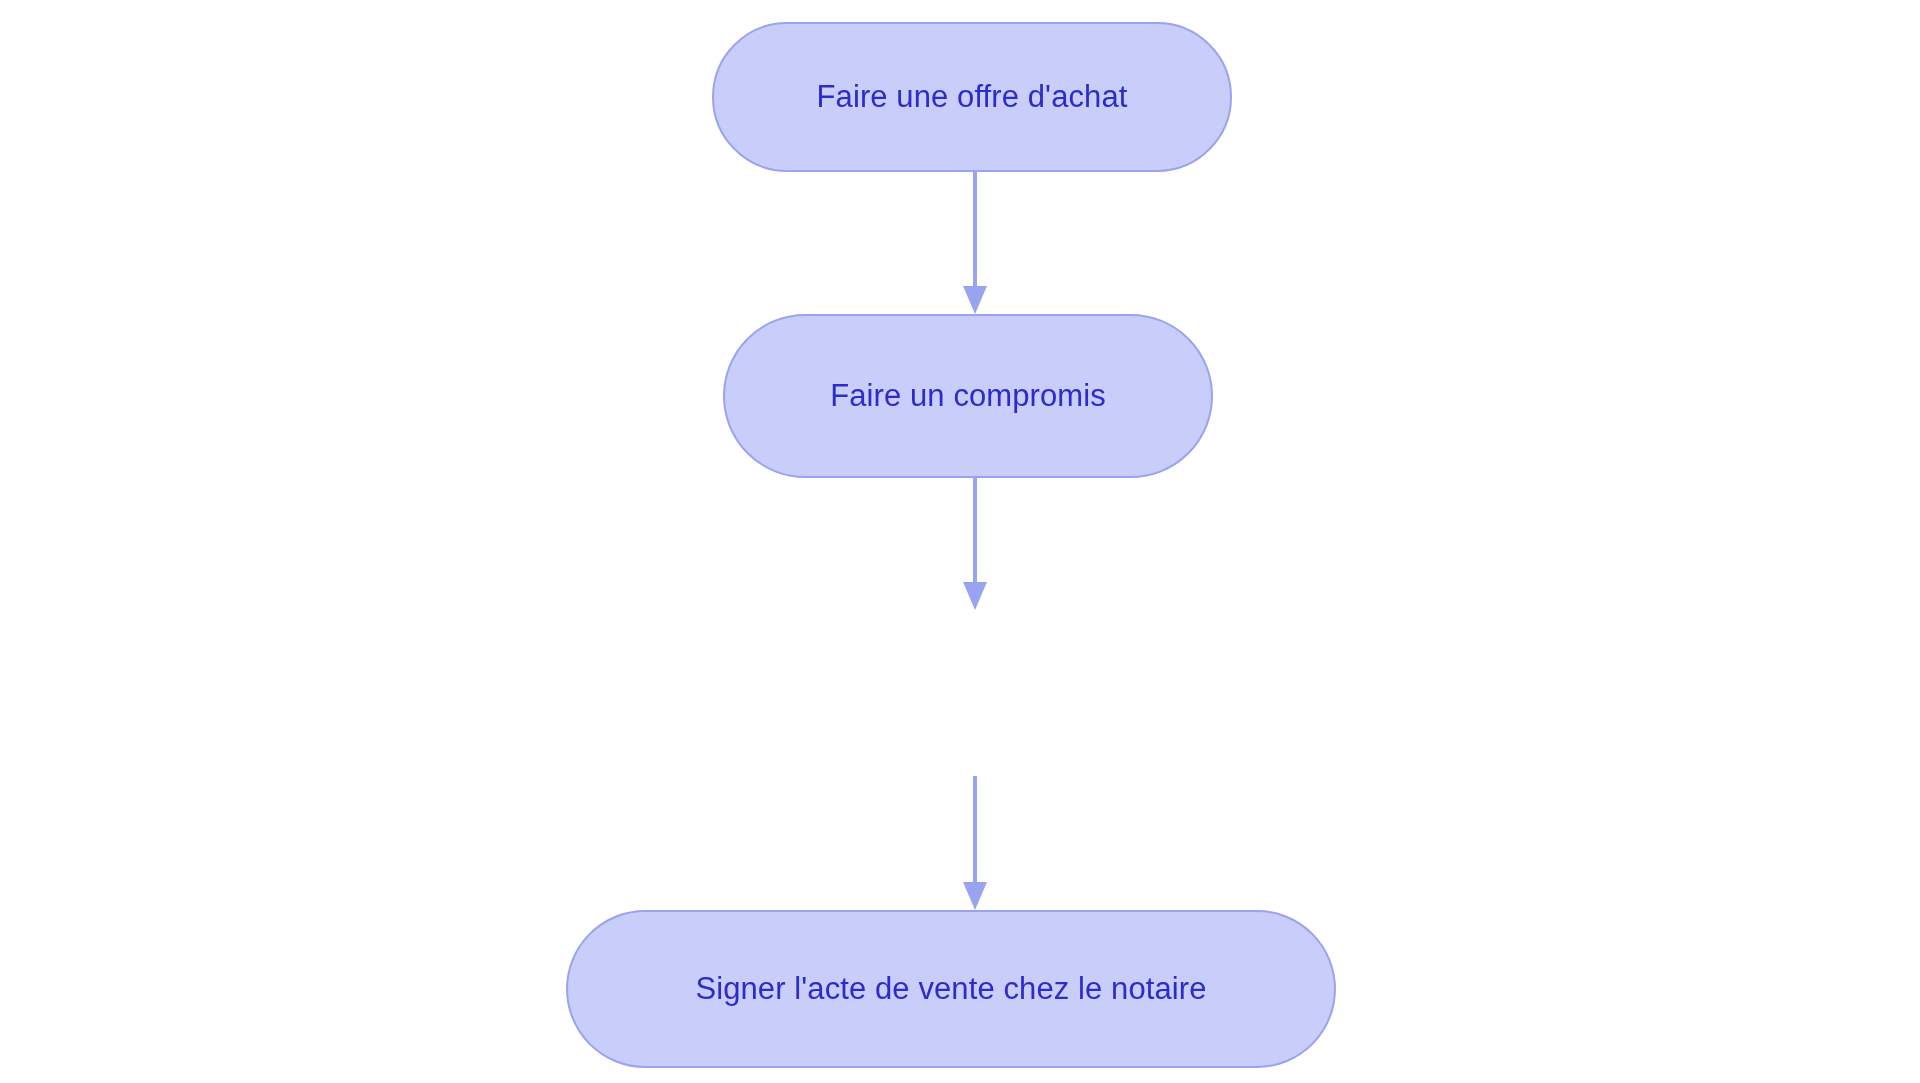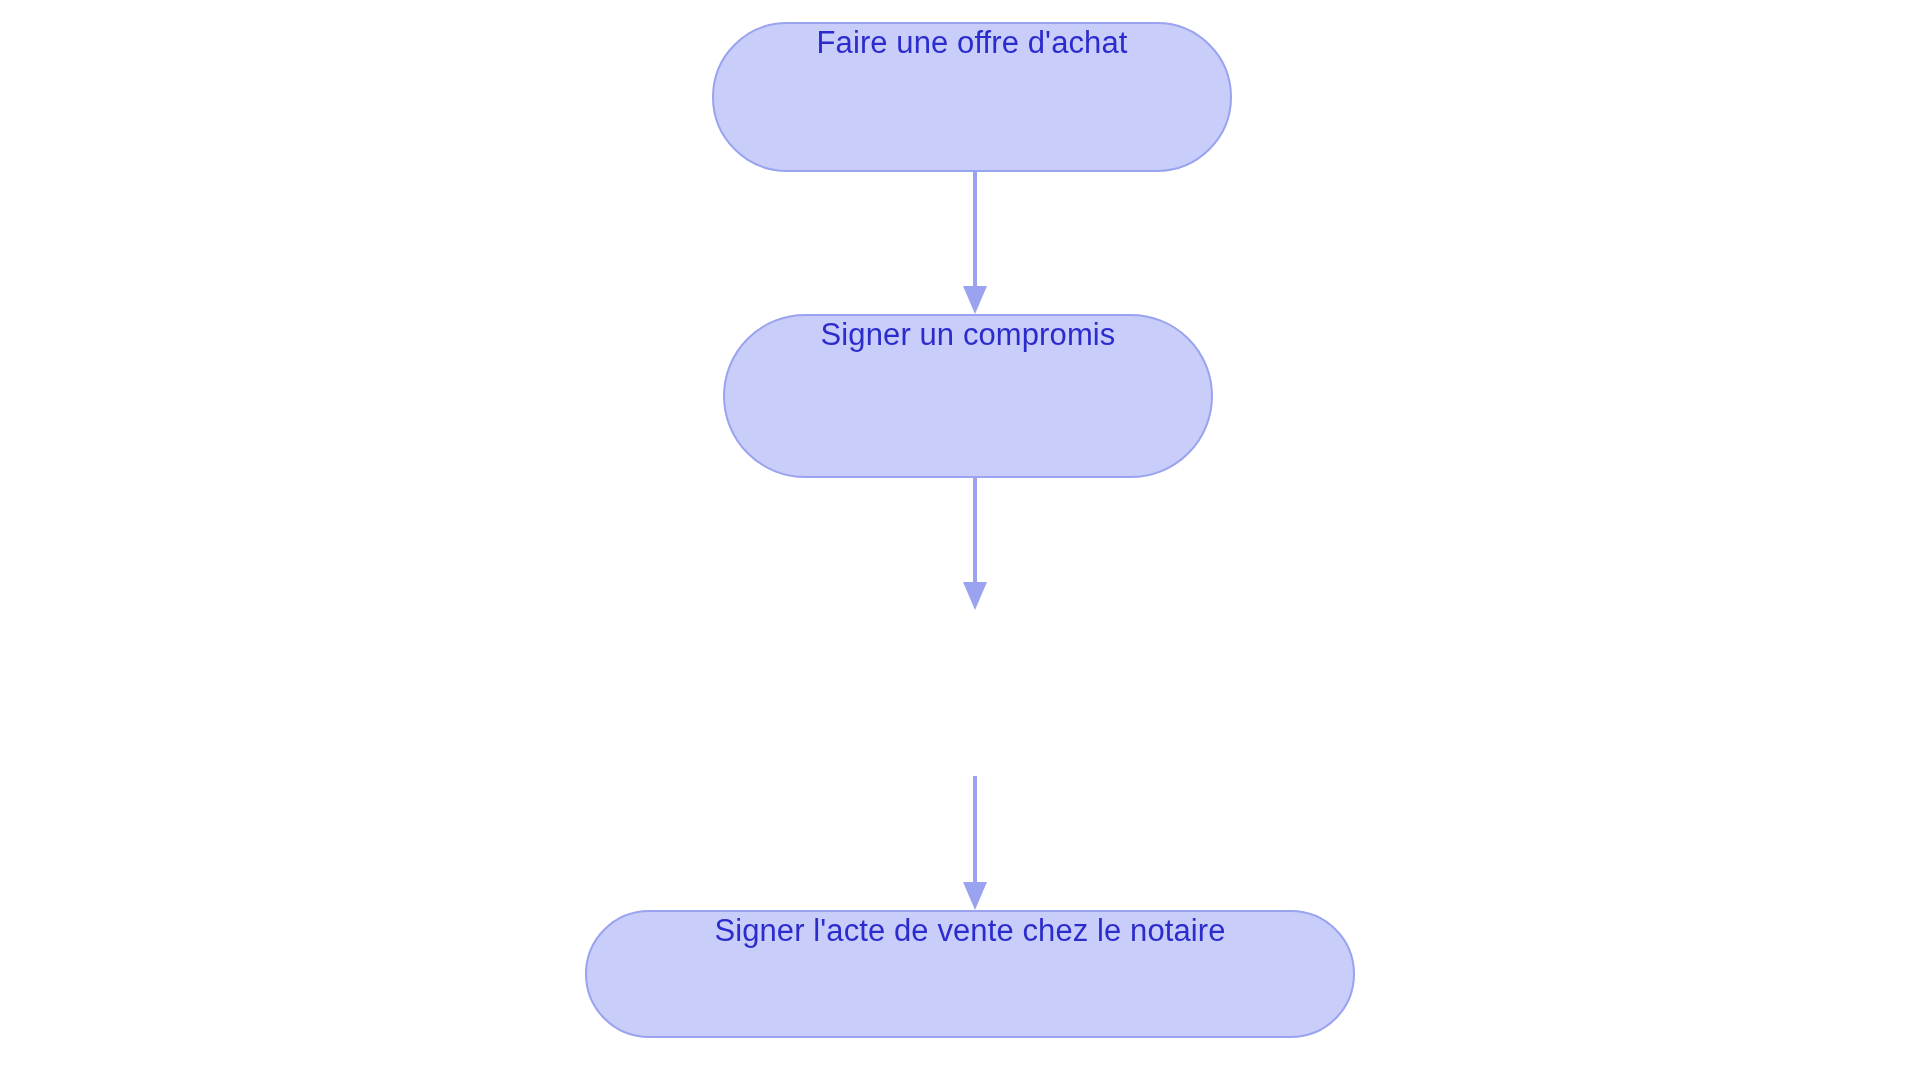--- a/index.html
+++ b/index.html
@@ -23,37 +23,38 @@
   }
 
   
   .node {
     position: absolute;
     box-sizing: border-box;
     background: #c8cdfa;
     border: 2px solid #9aa3f0;
     border-radius: 999px;
     display: flex;
+    align-items: center;
     justify-content: center;
     text-align: center;
   }
   .node-label {
     color: #2c2ccc;
     font-size: 31px;
     line-height: 1.2;
     font-weight: 400;
     letter-spacing: 0.1px;
     white-space: nowrap;
     padding: 0 18px;
   }
 
   #node-1 { left: 712px; top: 22px;  width: 520px; height: 150px; }
   #node-2 { left: 723px; top: 314px; width: 490px; height: 164px; }
   #node-3 { left: 585px; top: 610px; width: 760px; height: 166px; }
-  #node-4 { left: 585px; top: 910px; width: 770px; height: 128px; }
+  #node-4 { left: 566px; top: 910px; width: 770px; height: 158px; }
 
   
   .edge {
     position: absolute;
     width: 40px;
   }
   .edge-stem {
     position: absolute;
     left: 18px;
     top: 0;
@@ -86,21 +87,21 @@
   <div class="node" id="node-1">
     <span class="node-label">Faire une offre d'achat</span>
   </div>
 
   <div class="edge" id="edge-1">
     <div class="edge-stem"></div>
     <div class="edge-head"></div>
   </div>
 
   <div class="node" id="node-2">
-    <span class="node-label">Signer un compromis</span>
+    <span class="node-label">Faire un compromis</span>
   </div>
 
   <div class="edge" id="edge-2">
     <div class="edge-stem"></div>
     <div class="edge-head"></div>
   </div>
 
 
   <div class="edge" id="edge-3">
     <div class="edge-stem"></div>

